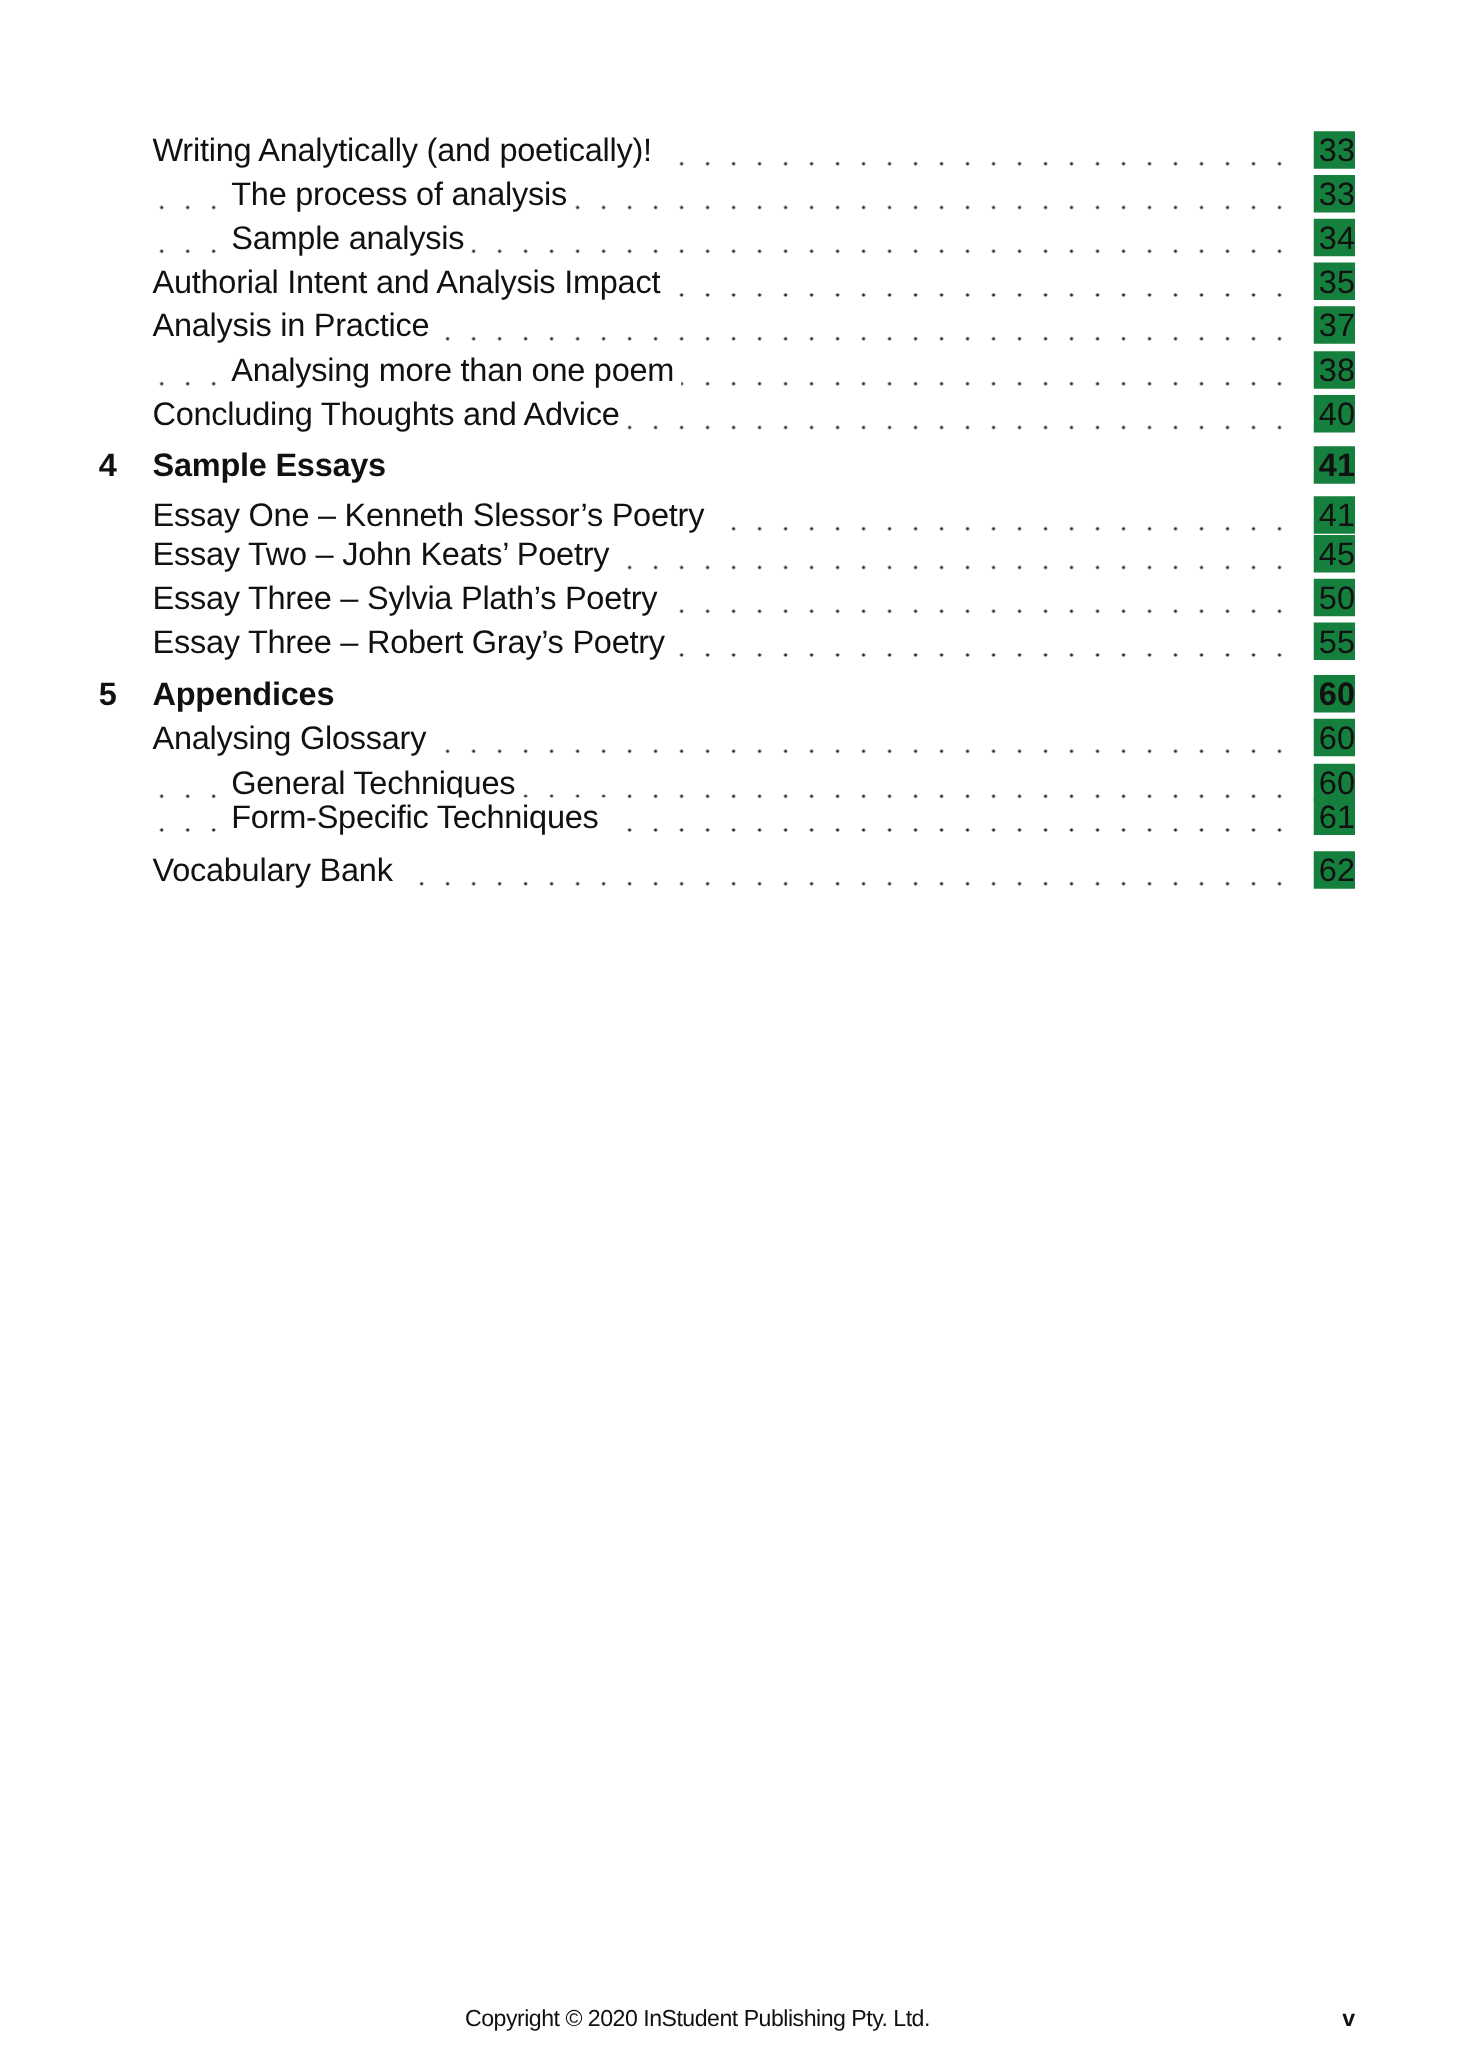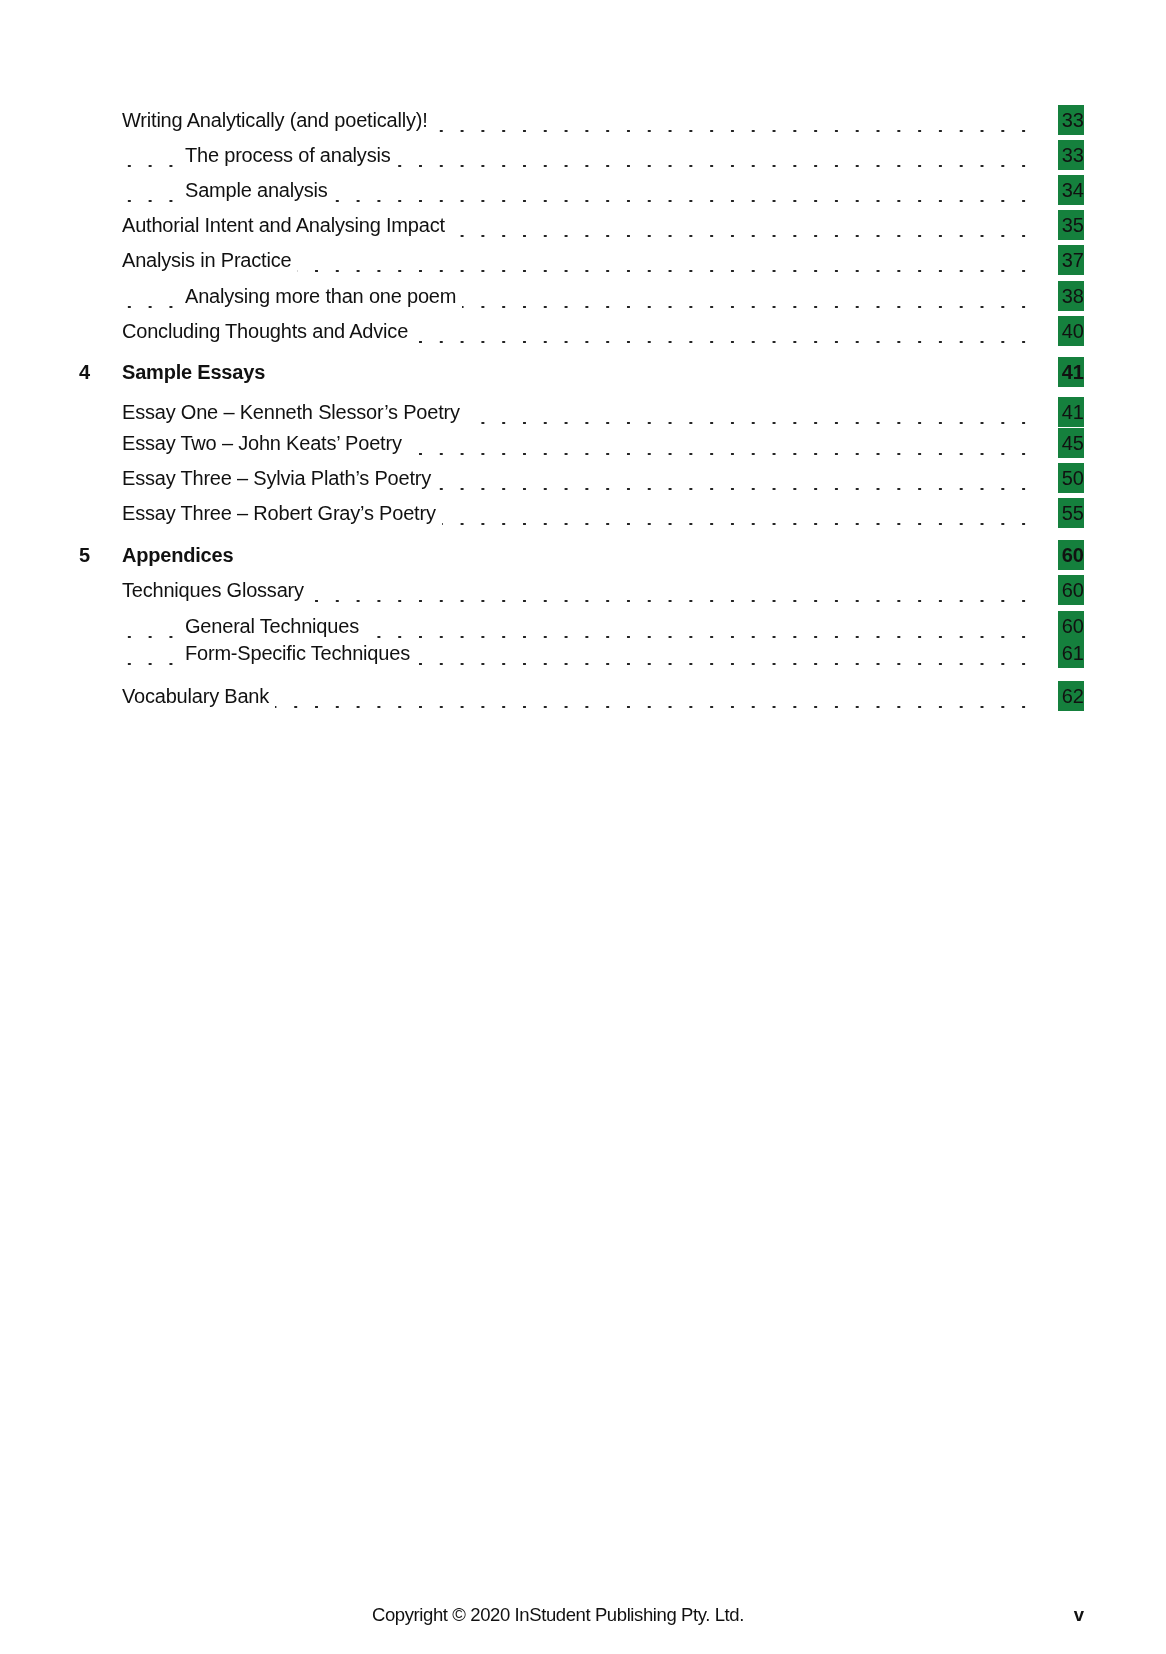--- a/index.html
+++ b/index.html
@@ -19,21 +19,21 @@
       position: absolute;
       left: 0;
       top: 0;
       width: 1166px;
     }
     .row {
       position: absolute;
       left: 0;
       width: 1166px;
       height: 30px;
-      font-size: 20px;
+      font-size: 26px;
       line-height: 30px;
       white-space: nowrap;
     }
     .row .num {
       position: absolute;
       left: 79px;
       top: 0;
       font-weight: bold;
     }
     .row .title {
@@ -107,21 +107,21 @@
       <span class="page">33</span>
     </div>
   <div class="row l2" style="top: 175px;">
       <span class="num"></span>
       <span class="title">Sample analysis</span>
       <span class="leader"></span>
       <span class="page">34</span>
     </div>
   <div class="row l1" style="top: 210px;">
       <span class="num"></span>
-      <span class="title">Authorial Intent and Analysing Impact</span>
+      <span class="title">Authorial Intent and Analysis Impact</span>
       <span class="leader"></span>
       <span class="page">35</span>
     </div>
   <div class="row l1" style="top: 245px;">
       <span class="num"></span>
       <span class="title">Analysis in Practice</span>
       <span class="leader"></span>
       <span class="page">37</span>
     </div>
   <div class="row l2" style="top: 281px;">
@@ -165,21 +165,21 @@
       <span class="leader"></span>
       <span class="page">55</span>
     </div>
   <div class="row chapter" style="top: 540px;">
       <span class="num">5</span>
       <span class="title">Appendices</span>
       <span class="page">60</span>
     </div>
   <div class="row l1" style="top: 575px;">
       <span class="num"></span>
-      <span class="title">Techniques Glossary</span>
+      <span class="title">Analysing Glossary</span>
       <span class="leader"></span>
       <span class="page">60</span>
     </div>
   <div class="row l2" style="top: 611px;">
       <span class="num"></span>
       <span class="title">General Techniques</span>
       <span class="leader"></span>
       <span class="page">60</span>
     </div>
   <div class="row l2" style="top: 638px; text-decoration: underline;">

